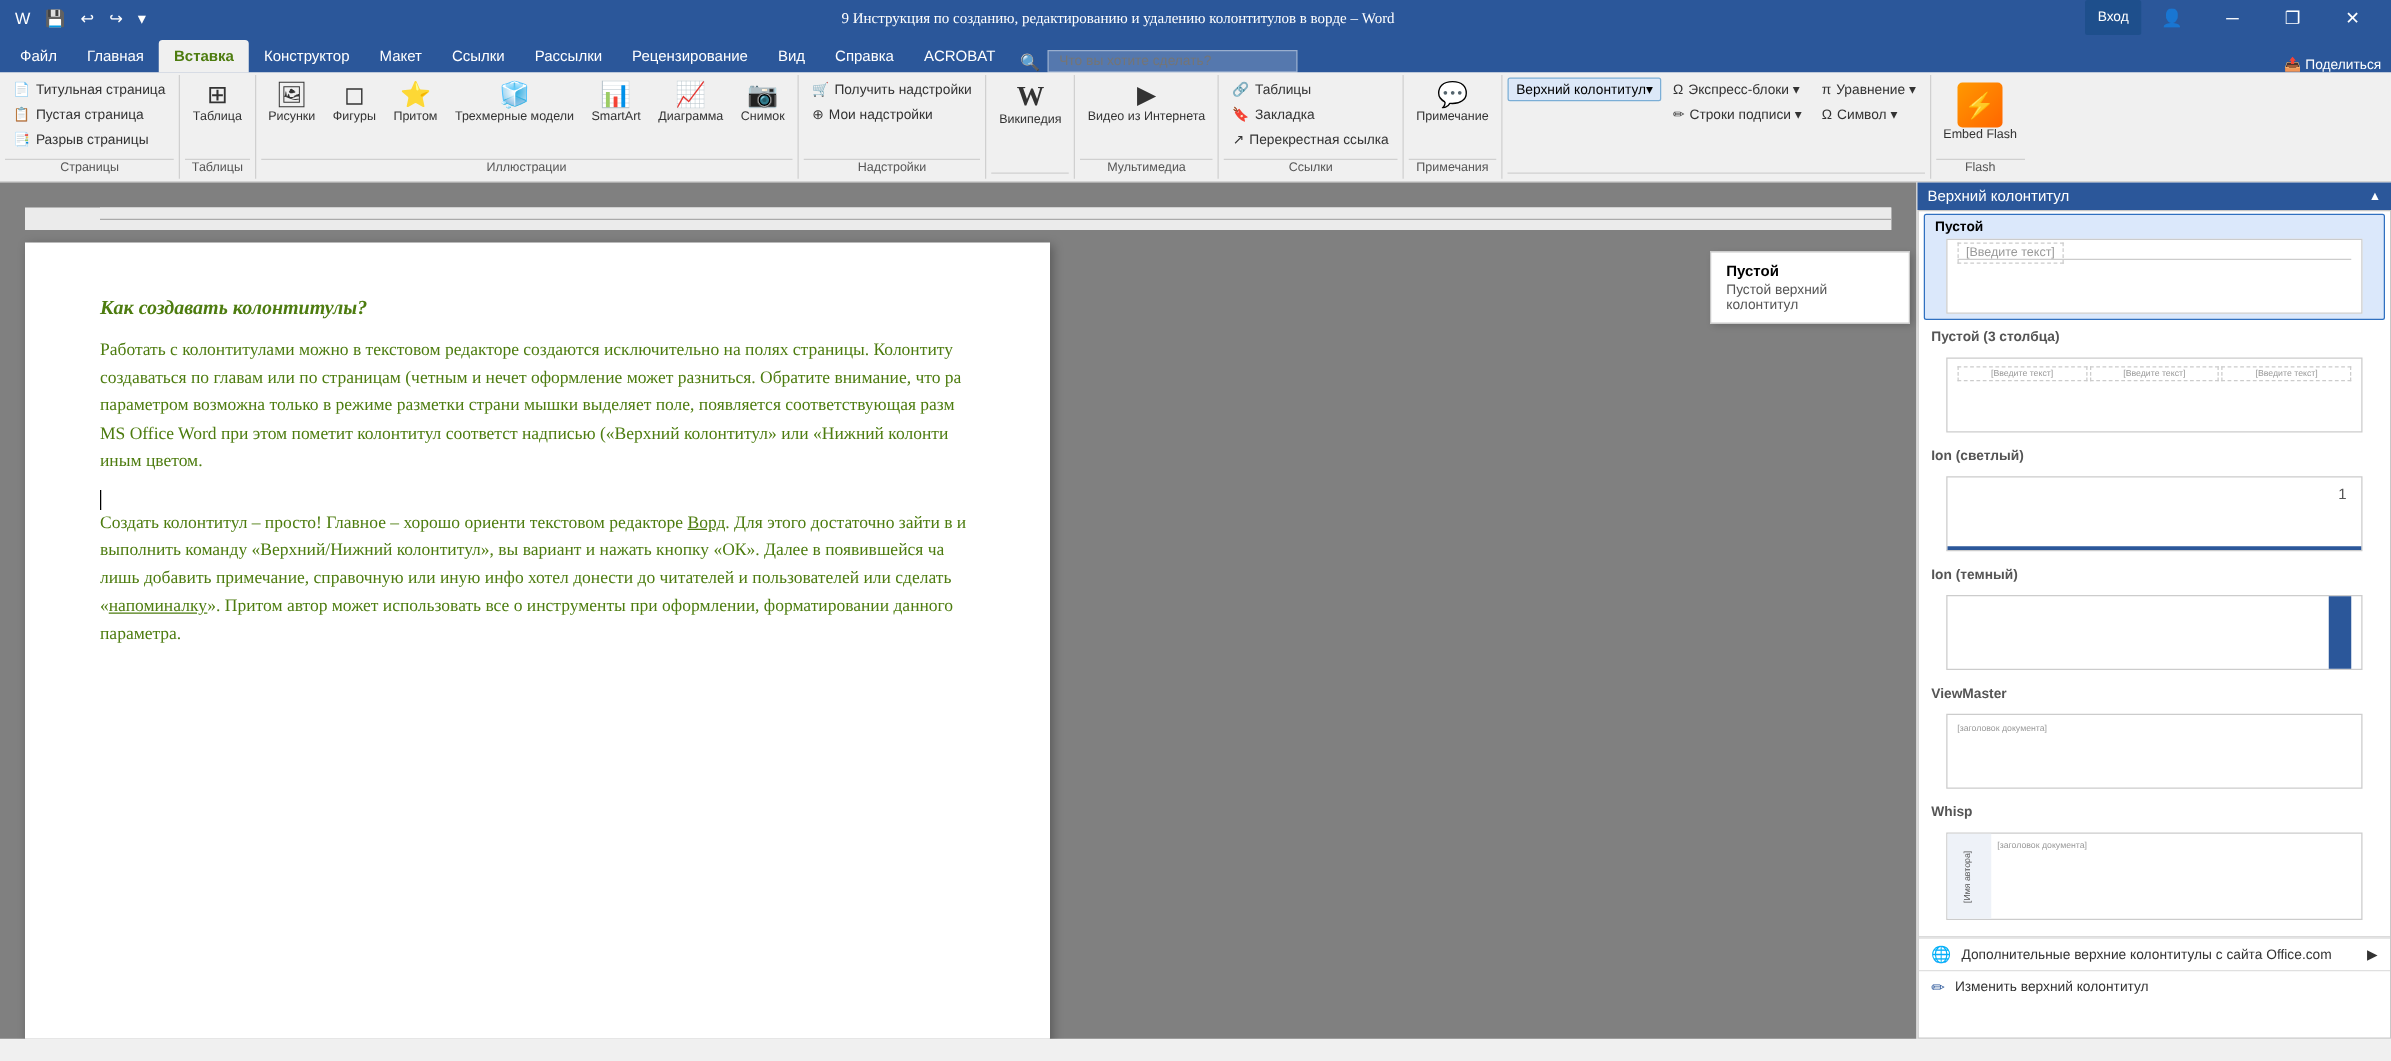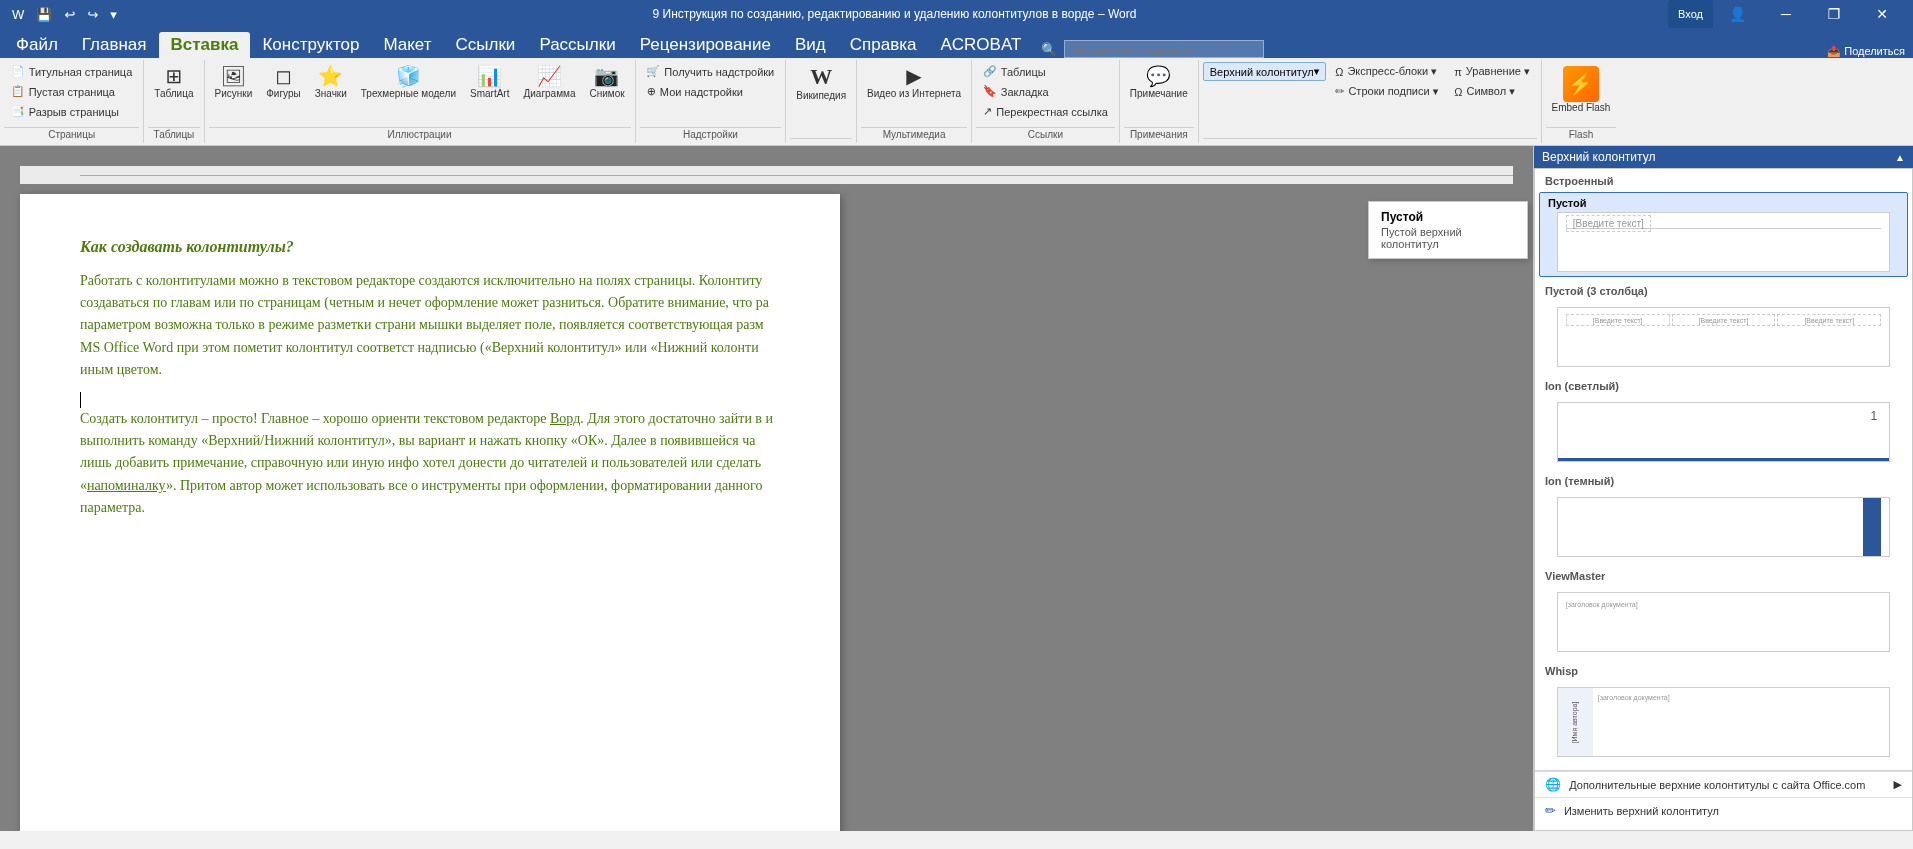--- a/index.html
+++ b/index.html
@@ -9,39 +9,39 @@
     .title-bar {
       background: #2b579a;
       height: 28px;
       display: flex;
       align-items: center;
       justify-content: space-between;
       padding: 0 8px;
       color: white;
     }
     .title-bar-left { display: flex; align-items: center; gap: 6px; }
-    .title-bar-title { font-size: 12px; color: white; flex: 1; text-align: center; }
+    .title-bar-title { font-size: 12px; color: white; flex: 1; text-align: center; font-family: Liberation Serif, serif; }
     .title-bar-controls { display: flex; gap: 2px; }
     .title-btn { width: 46px; height: 28px; background: transparent; border: none; color: white; font-size: 14px; cursor: pointer; display: flex; align-items: center; justify-content: center; }
     .quick-access { display: flex; align-items: center; gap: 4px; }
     .qa-btn { color: white; background: transparent; border: none; cursor: pointer; font-size: 13px; padding: 2px 4px; }
     .login-btn { background: #1e4f8c; color: white; border: none; padding: 3px 10px; font-size: 11px; cursor: pointer; border-radius: 2px; }
 
     
     .ribbon-tabs {
       background: #2b579a;
       height: 30px;
       display: flex;
       align-items: flex-end;
       padding-left: 4px;
     }
     .ribbon-tab {
       padding: 5px 12px;
       color: white;
-      font-size: 17px;
+      font-size: 12px;
       cursor: pointer;
       border-radius: 3px 3px 0 0;
       height: 26px;
       display: flex;
       align-items: center;
     }
     .ribbon-tab.active { background: #f0f0f0; color: #4d7c0f; font-weight: 600; }
 
     
     .ribbon {
@@ -351,21 +351,21 @@
       <button class="ribbon-btn">
         <span class="icon">🖼</span>
         <span class="label">Рисунки</span>
       </button>
       <button class="ribbon-btn">
         <span class="icon">◻</span>
         <span class="label">Фигуры</span>
       </button>
       <button class="ribbon-btn">
         <span class="icon">⭐</span>
-        <span class="label">Значки</span>
+        <span class="label">Притом</span>
       </button>
       <button class="ribbon-btn">
         <span class="icon">🧊</span>
         <span class="label">Трехмерные модели</span>
       </button>
       <button class="ribbon-btn">
         <span class="icon">📊</span>
         <span class="label">SmartArt</span>
       </button>
       <button class="ribbon-btn">
@@ -524,21 +524,20 @@
       </div>
     </div>
 
     <div class="tooltip-popup">
       <div class="tooltip-title">Пустой</div>
       <div class="tooltip-desc">Пустой верхний колонтитул</div>
     </div>
 
     <div class="dropdown-panel">
 
-      <div class="dropdown-section-label">Встроенный</div>
 
       <div class="dropdown-item selected">
         <div style="font-size:11px; font-weight:600; margin-bottom:3px;">Пустой</div>
         <div class="preview-page-mock">
           <div class="preview-header-line">
             <span class="preview-text-placeholder">[Введите текст]</span>
           </div>
         </div>
       </div>
 

